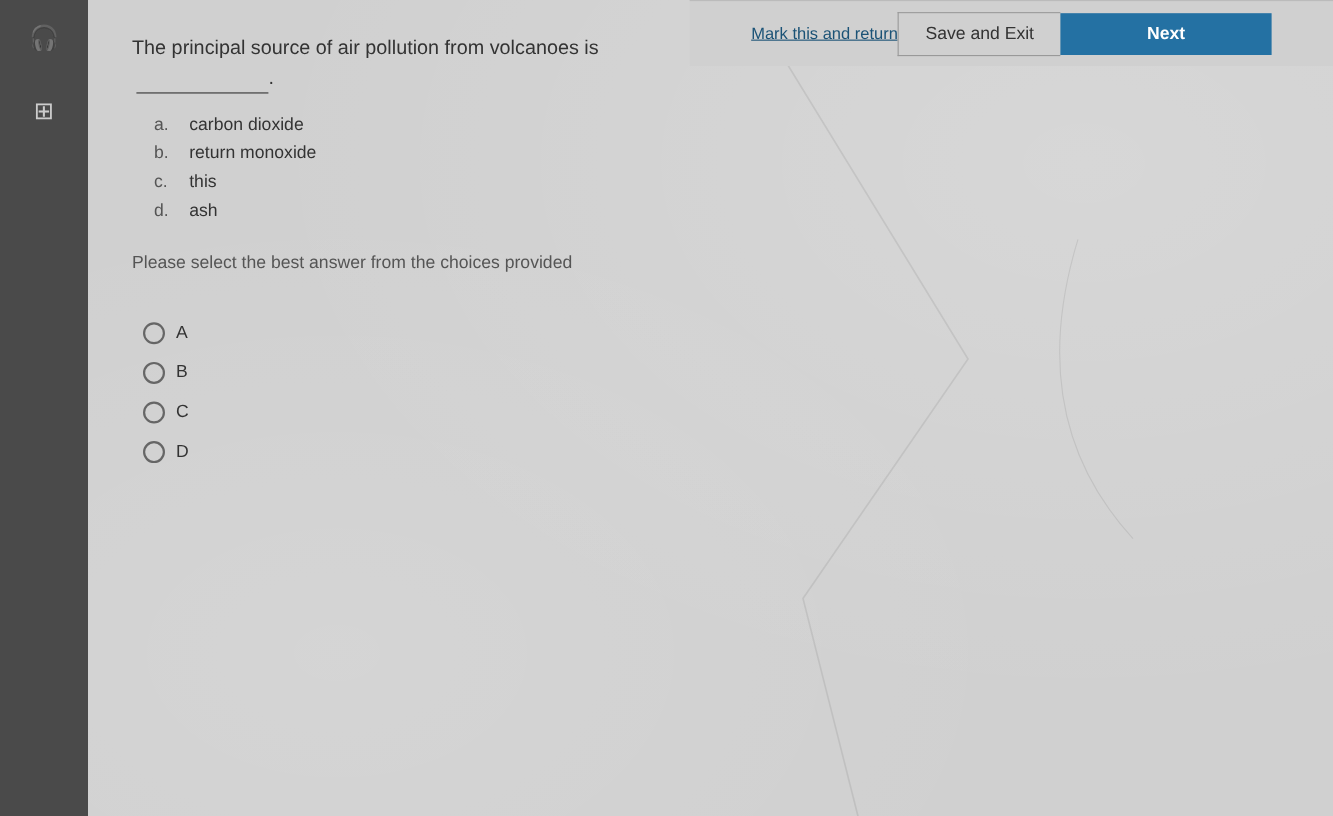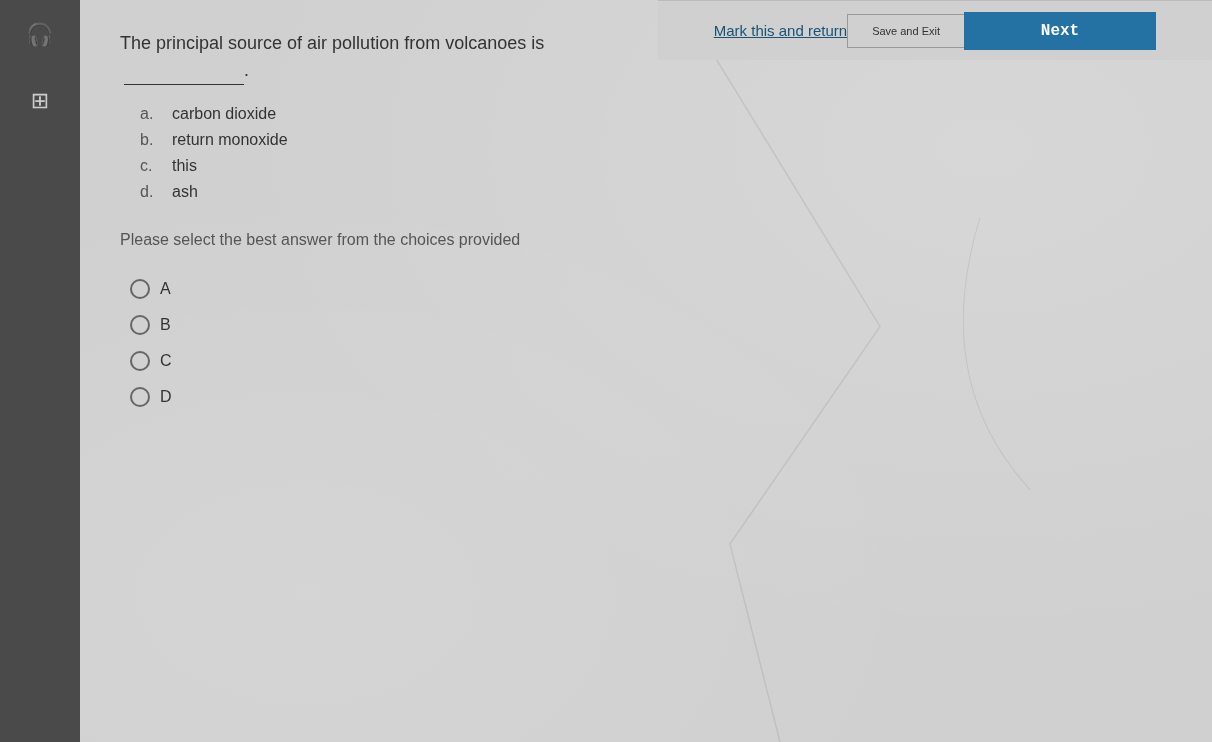--- a/index.html
+++ b/index.html
@@ -88,21 +88,21 @@
     }
 
     .answer-option .letter {
       min-width: 20px;
       color: #555;
     }
 
     .instruction-text {
       font-size: 16px;
       color: #555;
-      margin-bottom: 30px;
+      margin-bottom: 44px;
       margin-top: 20px;
     }
 
     .radio-options {
       display: flex;
       flex-direction: column;
       gap: 16px;
       margin-left: 10px;
     }
 
@@ -150,37 +150,36 @@
     .footer-buttons {
       display: flex;
       gap: 0;
       align-items: center;
     }
 
     .save-exit-btn {
       background: #d0d0d0;
       border: 1px solid #999;
       padding: 10px 24px;
-      font-size: 11px;
+      font-size: 16px;
       color: #333;
       cursor: pointer;
       border-right: none;
     }
 
     .next-btn {
       background: #2471a3;
       border: none;
       padding: 10px 50px;
       font-size: 16px;
       color: white;
       font-weight: bold;
       cursor: pointer;
       min-width: 192px;
       text-align: center;
-      font-family: Liberation Mono, monospace;
     }
 
     
     .bg-overlay {
       position: absolute;
       top: 0;
       left: 0;
       width: 100%;
       height: 100%;
       pointer-events: none;

